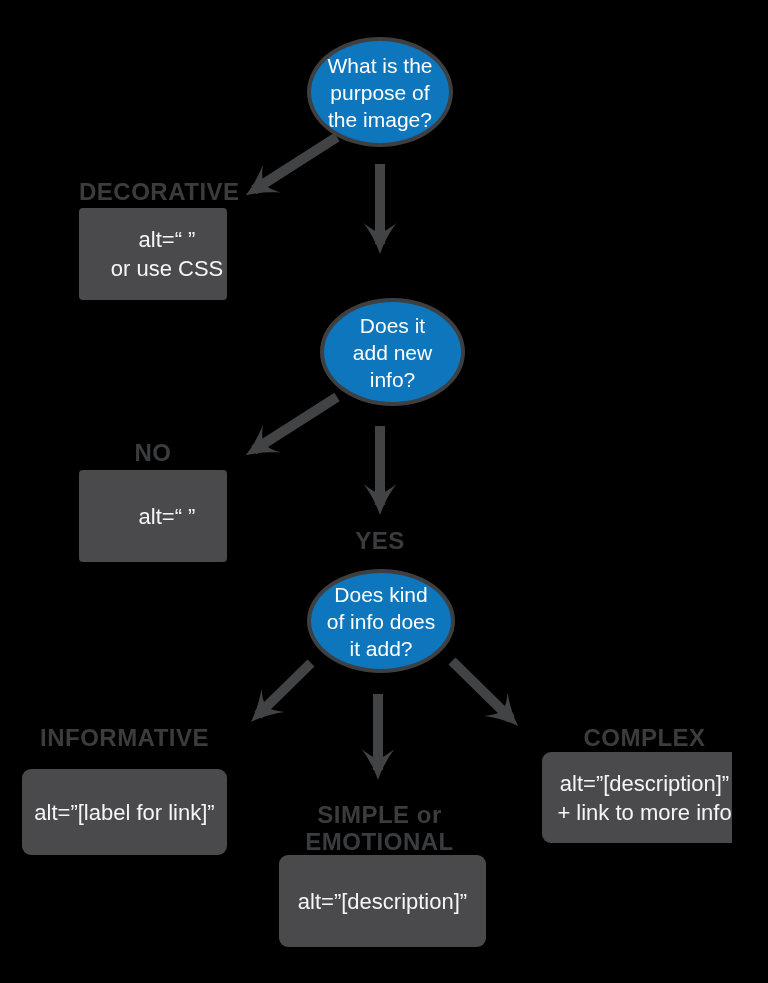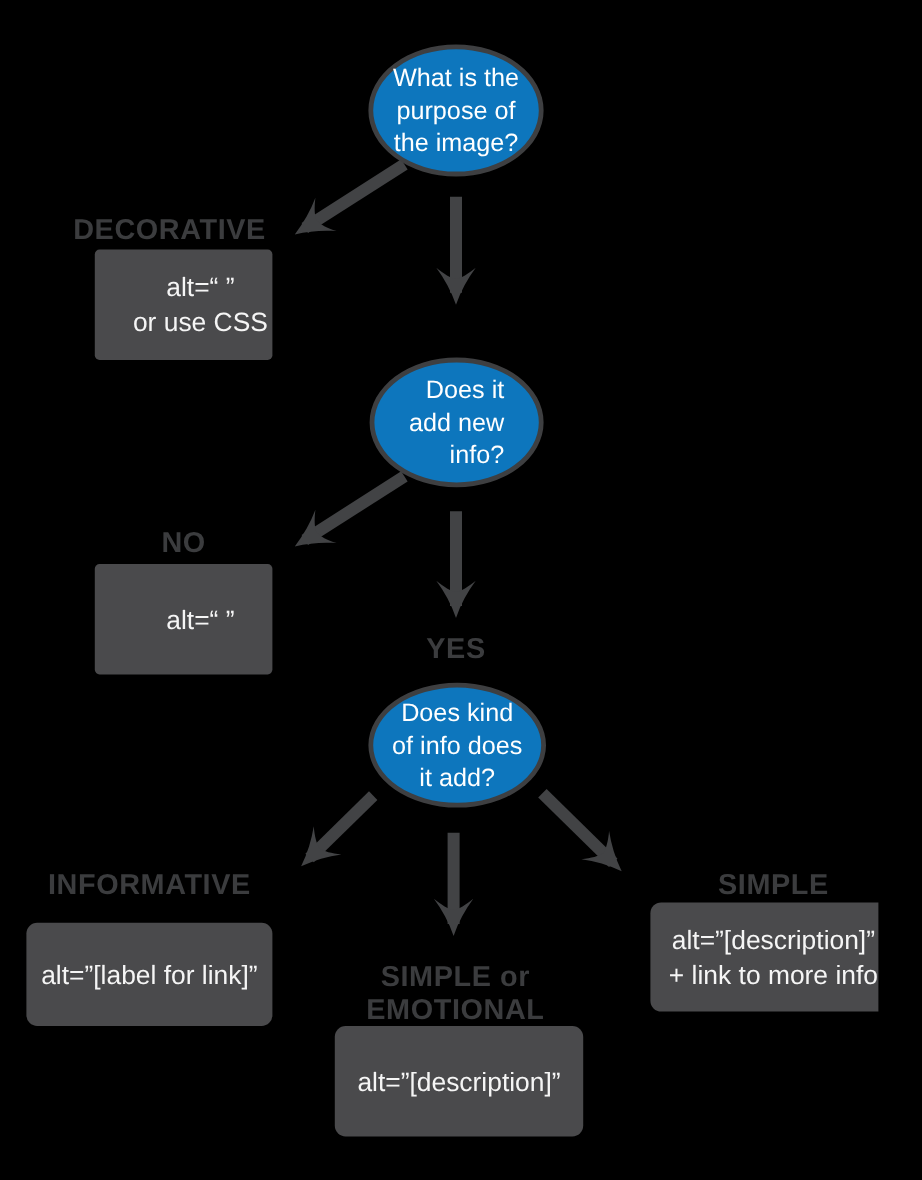--- a/index.html
+++ b/index.html
@@ -73,28 +73,28 @@
     <line x1="378" y1="694" x2="378" y2="770" marker-end="url(#stealth-head)"></line>
     <line x1="452" y1="661" x2="511" y2="719" marker-end="url(#stealth-head)"></line>
   </svg>
 
   <div class="q-node" style="left:307px;top:37px;width:146px;height:110px;">
     <span data-bind="diagram.questions.purpose">What is the
 purpose of
 the image?</span>
   </div>
 
-  <div class="branch-label" style="left:61px;top:178px;width:148px;" data-bind="diagram.labels.decorative">DECORATIVE</div>
+  <div class="branch-label" style="left:79px;top:178px;width:148px;" data-bind="diagram.labels.decorative">DECORATIVE</div>
   <div class="answer-box small" style="left:79px;top:208px;width:148px;height:92px;">
     <span data-bind="diagram.boxes.decorative">alt=“ ”
 or use CSS</span>
   </div>
 
 
-  <div class="q-node" style="left:308px;top:298px;width:145px;height:108px;text-align:right;">
+  <div class="q-node" style="left:320px;top:298px;width:145px;height:108px;">
     <span data-bind="diagram.questions.adds_info">Does it
 add new
 info?</span>
   </div>
 
   <div class="branch-label" style="left:79px;top:439px;width:148px;" data-bind="diagram.labels.no">NO</div>
   <div class="answer-box small" style="left:79px;top:470px;width:148px;height:92px;">
     <span data-bind="diagram.boxes.no">alt=“ ”</span>
   </div>
 
@@ -110,19 +110,19 @@
   <div class="answer-box wide" style="left:22px;top:752px;width:205px;height:86px;margin-top:17px;">
     <span data-bind="diagram.boxes.actionable">alt=”[label for link]”</span>
   </div>
 
   <div class="branch-label" style="left:277px;top:801px;width:205px;" data-bind="diagram.labels.simple_emotional">SIMPLE or
 EMOTIONAL</div>
   <div class="answer-box wide" style="left:279px;top:855px;width:207px;height:92px;">
     <span data-bind="diagram.boxes.simple_emotional">alt=”[description]”</span>
   </div>
 
-  <div class="branch-label" style="left:542px;top:724px;width:205px;" data-bind="diagram.labels.complex">SIMPLE</div>
+  <div class="branch-label" style="left:542px;top:724px;width:205px;" data-bind="diagram.labels.complex">COMPLEX</div>
   <div class="answer-box wide" style="left:542px;top:752px;width:205px;height:91px;">
     <span data-bind="diagram.boxes.complex">alt=”[description]”
 + link to more info</span>
   </div>
 
 </div>
 
 </body></html>

